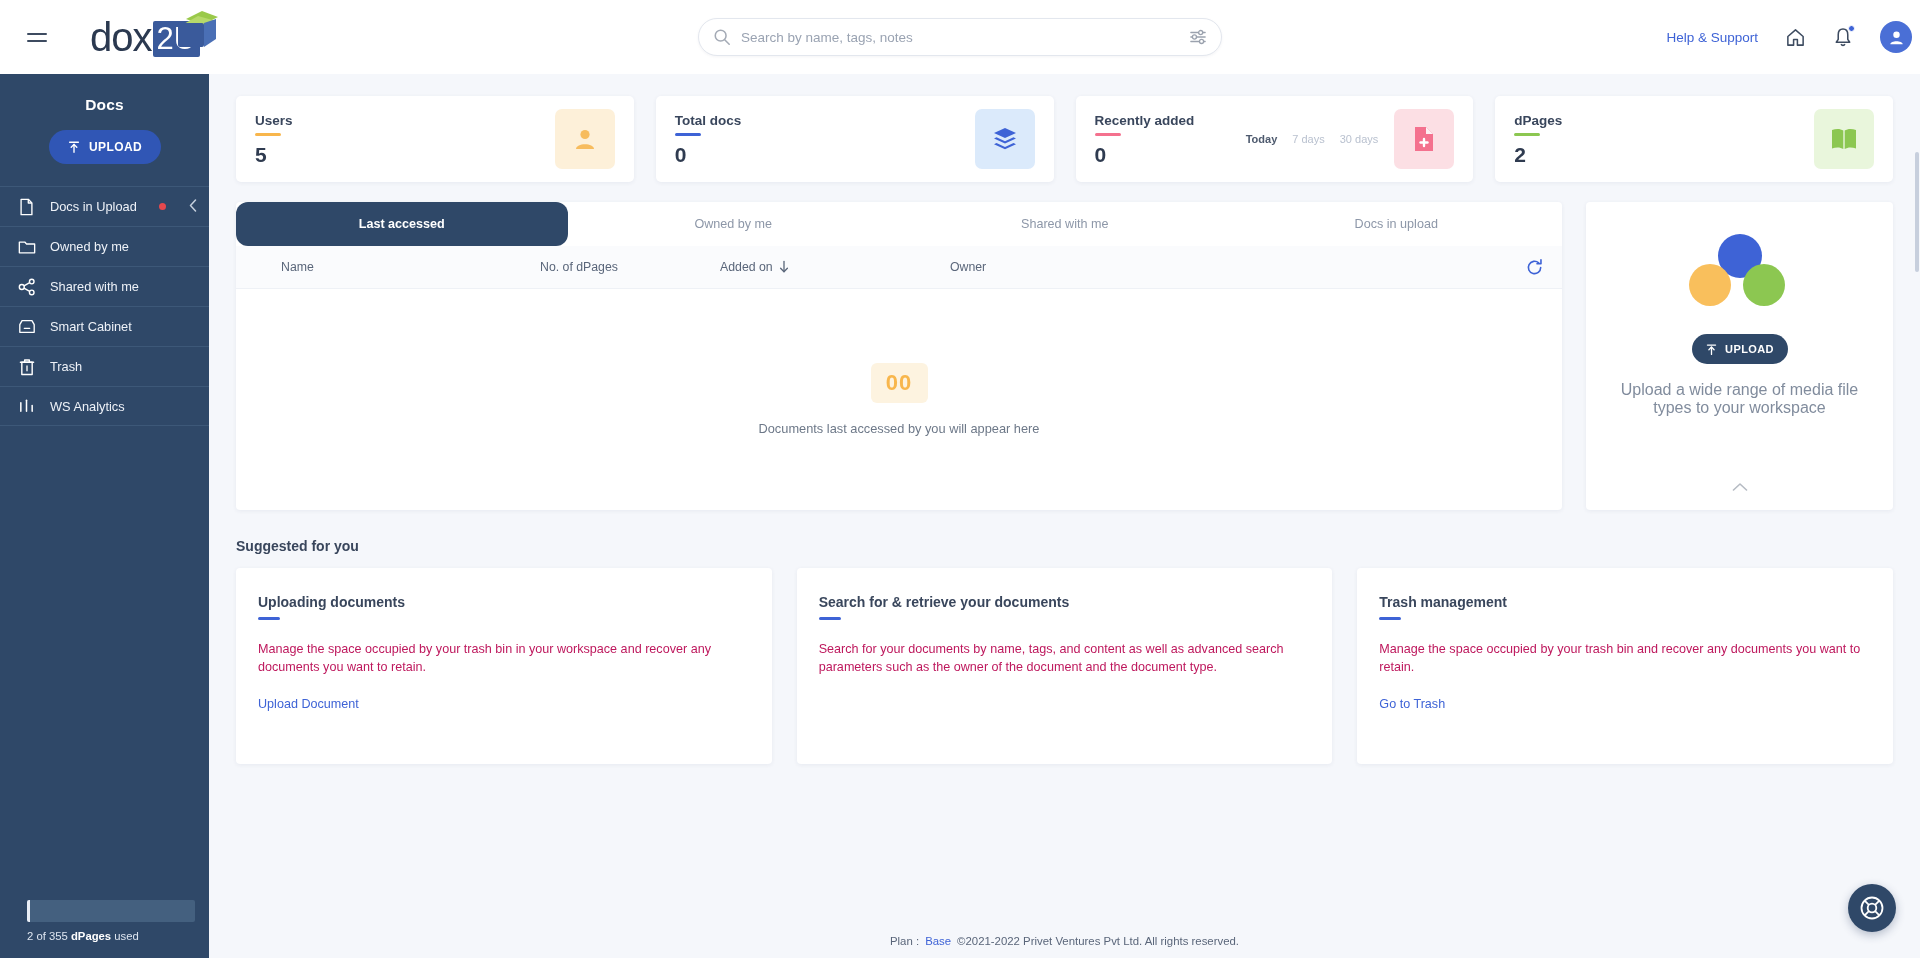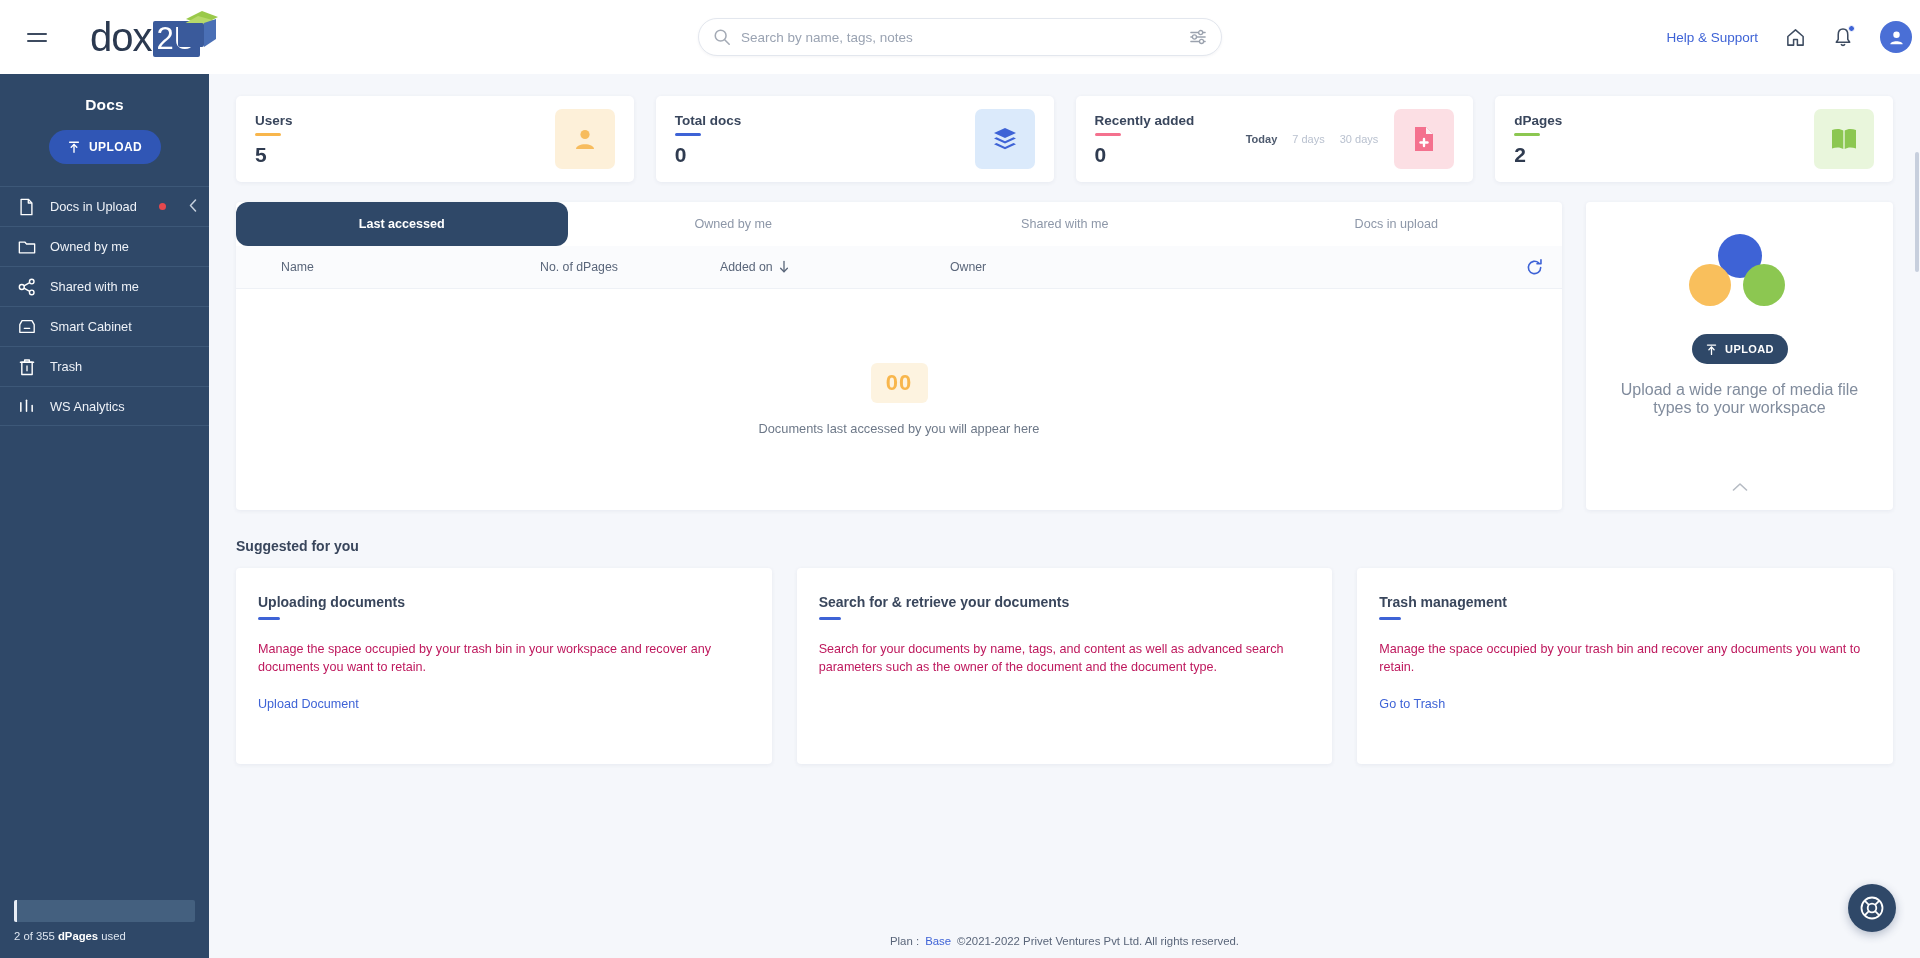--- a/index.html
+++ b/index.html
@@ -66,21 +66,21 @@
     height:40px; display:flex; align-items:center; padding-left:17px;
     border-top:1px solid #3d5878; cursor:pointer; position:relative; gap:14px;
   }
   .nav-item:last-child { border-bottom:1px solid #3d5878; }
   .nav-ico { width:19px; height:19px; flex:0 0 19px; display:flex; align-items:center; justify-content:center; }
   .nav-label { font-size:12.8px; color:#eef2f8; }
   .nav-dot { width:7px; height:7px; border-radius:50%; background:#e5484d; margin-left:auto; }
   .nav-chev { margin-left:6px; margin-right:12px; opacity:.85; }
   .nav-item.has-chev .nav-chev { margin-left:auto; }
 
-  .storage { position:absolute; bottom:0; left:0; right:0; padding:0 14px 16px; }
+  .storage { position:absolute; bottom:0; left:13px; right:0; padding:0 14px 16px; }
   .storage-bar { height:22px; background:#44607f; border-radius:2px; position:relative; overflow:hidden; }
   .storage-fill { position:absolute; left:0; top:0; bottom:0; width:3px; background:#e9eef6; }
   .storage-text { margin-top:8px; font-size:11.3px; color:#dde5f0; }
   .storage-text b { color:#fff; font-weight:bold; }
 
   
   .main { flex:1; min-width:0; background:#f5f7fb; display:flex; flex-direction:column; position:relative; }
   .main-scroll { flex:1; overflow:hidden; padding: 22px 27px 0; }
 
   

